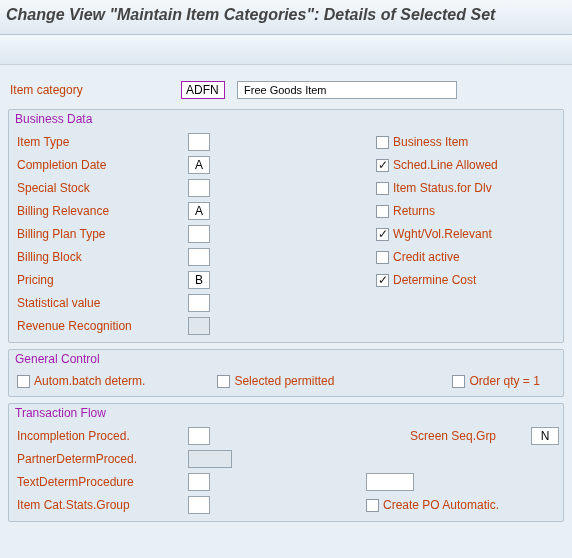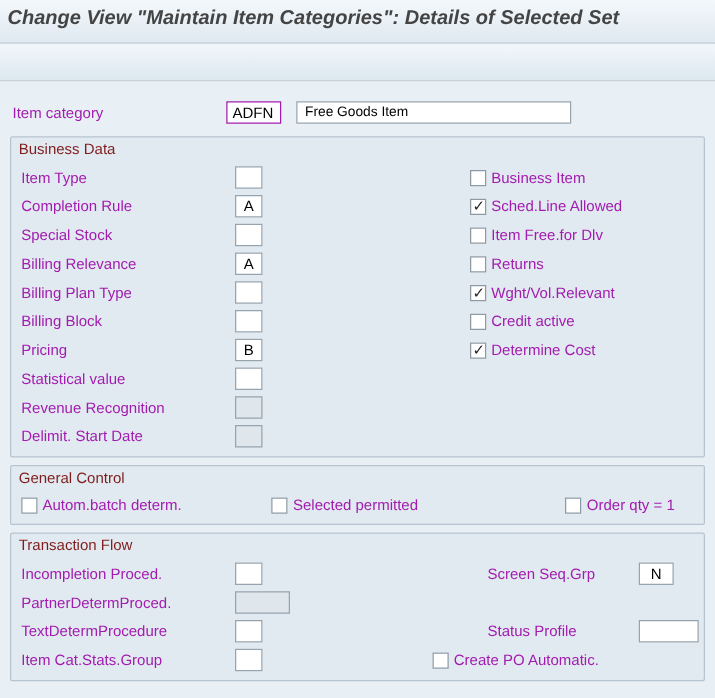--- a/index.html
+++ b/index.html
@@ -30,21 +30,21 @@
   .content {
     padding: 6px 6px 0 6px;
   }
   .field-row {
     display: flex;
     align-items: center;
     height: 22px;
     margin: 1px 0;
   }
   .label {
-    color: #a21caf;
+    color: #c2410c;
   }
   .label-left { width: 175px; padding-left: 4px; }
   .label-rt { width: 125px; padding-left: 4px; margin-left: 40px; }
   input[type="text"].short {
     width: 22px; height: 18px;
     border: 1px solid #96a4af;
     background: #fff;
     font-size: 12px;
     text-align: center;
     padding: 0 2px;
@@ -93,21 +93,21 @@
     border: 1px solid #b6c4cf;
     border-radius: 2px;
     background: #e2eaf1;
     position: relative;
     padding: 20px 4px 4px 4px;
   }
   .group-title {
     position: absolute;
     top: 2px; left: 6px;
     font-size: 12px;
-    color: #7f1d1d;
+    color: #a21caf;
   }
   .two-col {
     display: flex;
   }
   .col-left {
     width: 355px;
   }
   .col-right {
     flex: 1;
     padding-left: 8px;
@@ -142,21 +142,21 @@
 
   <div class="group">
     <div class="group-title">Business Data</div>
     <div class="two-col">
       <div class="col-left" id="bd-left">
           <div class="field-row">
             <span class="label label-left">Item Type</span>
             <input type="text" class="short" style="">
           </div>
           <div class="field-row">
-            <span class="label label-left">Completion Rule</span>
+            <span class="label label-left">Completion Date</span>
             <input type="text" class="short" value="A" style="">
           </div>
           <div class="field-row">
             <span class="label label-left">Special Stock</span>
             <input type="text" class="short" style="">
           </div>
           <div class="field-row">
             <span class="label label-left">Billing Relevance</span>
             <input type="text" class="short" value="A" style="">
           </div>
@@ -173,37 +173,33 @@
             <input type="text" class="short" value="B" style="">
           </div>
           <div class="field-row">
             <span class="label label-left">Statistical value</span>
             <input type="text" class="short" style="">
           </div>
           <div class="field-row">
             <span class="label label-left">Revenue Recognition</span>
             <input type="text" class="short grey" style="">
           </div>
-          <div class="field-row">
-            <span class="label label-left">Delimit. Start Date</span>
-            <input type="text" class="short grey" style="">
-          </div>
         </div>
       <div class="col-right" id="bd-right">
           <div class="field-row">
             <span class="chk"></span>
             <span class="label">Business Item</span>
           </div>
           <div class="field-row">
             <span class="chk checked"></span>
             <span class="label">Sched.Line Allowed</span>
           </div>
           <div class="field-row">
             <span class="chk"></span>
-            <span class="label">Item Free.for Dlv</span>
+            <span class="label">Item Status.for Dlv</span>
           </div>
           <div class="field-row">
             <span class="chk"></span>
             <span class="label">Returns</span>
           </div>
           <div class="field-row">
             <span class="chk checked"></span>
             <span class="label">Wght/Vol.Relevant</span>
           </div>
           <div class="field-row">
@@ -259,21 +255,20 @@
             <input type="text" class="short" style="width: 22px;">
           </div>
         </div>
       <div class="col-right">
         <div class="field-row">
           <span class="label label-rt">Screen Seq.Grp</span>
           <input type="text" class="short" style="width: 28px;" value="N">
         </div>
         <div class="field-row"></div>
         <div class="field-row">
-          <span class="label label-rt">Status Profile</span>
           <input type="text" class="med" value="" style="">
         </div>
         <div class="field-row">
           <span class="chk" id="tf-chk-po"></span>
           <span class="label">Create PO Automatic.</span>
         </div>
       </div>
     </div>
   </div>
 

